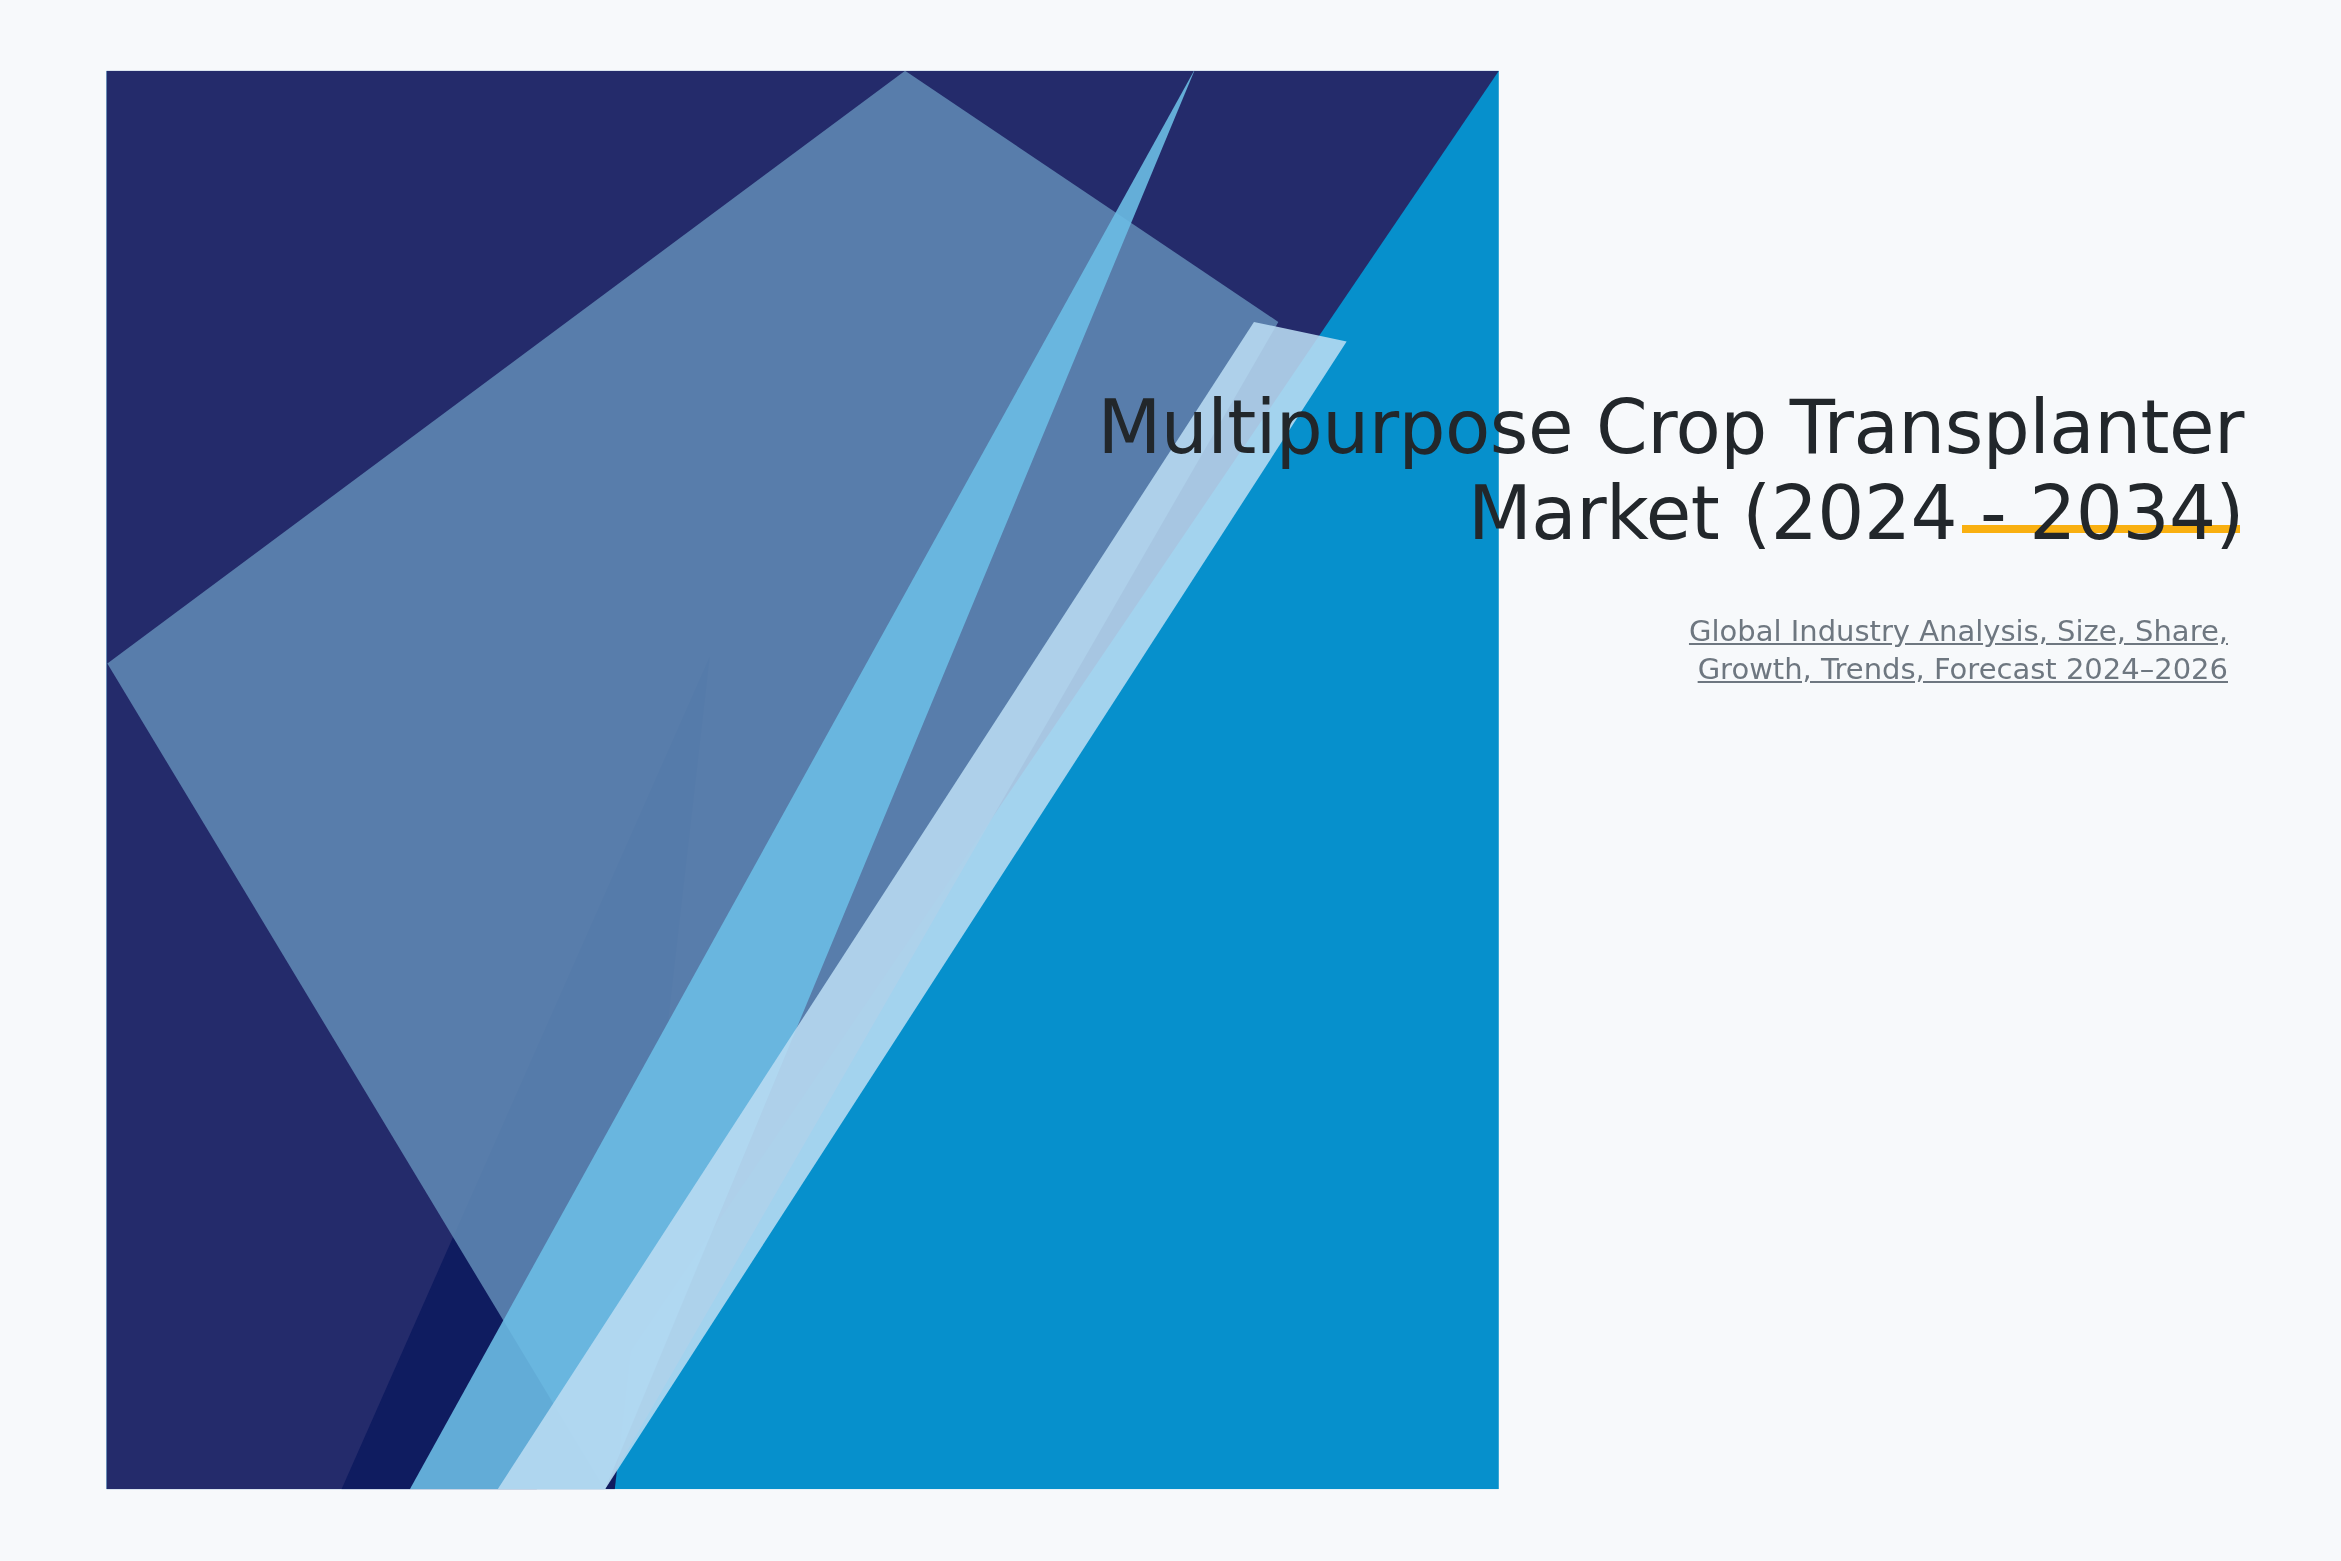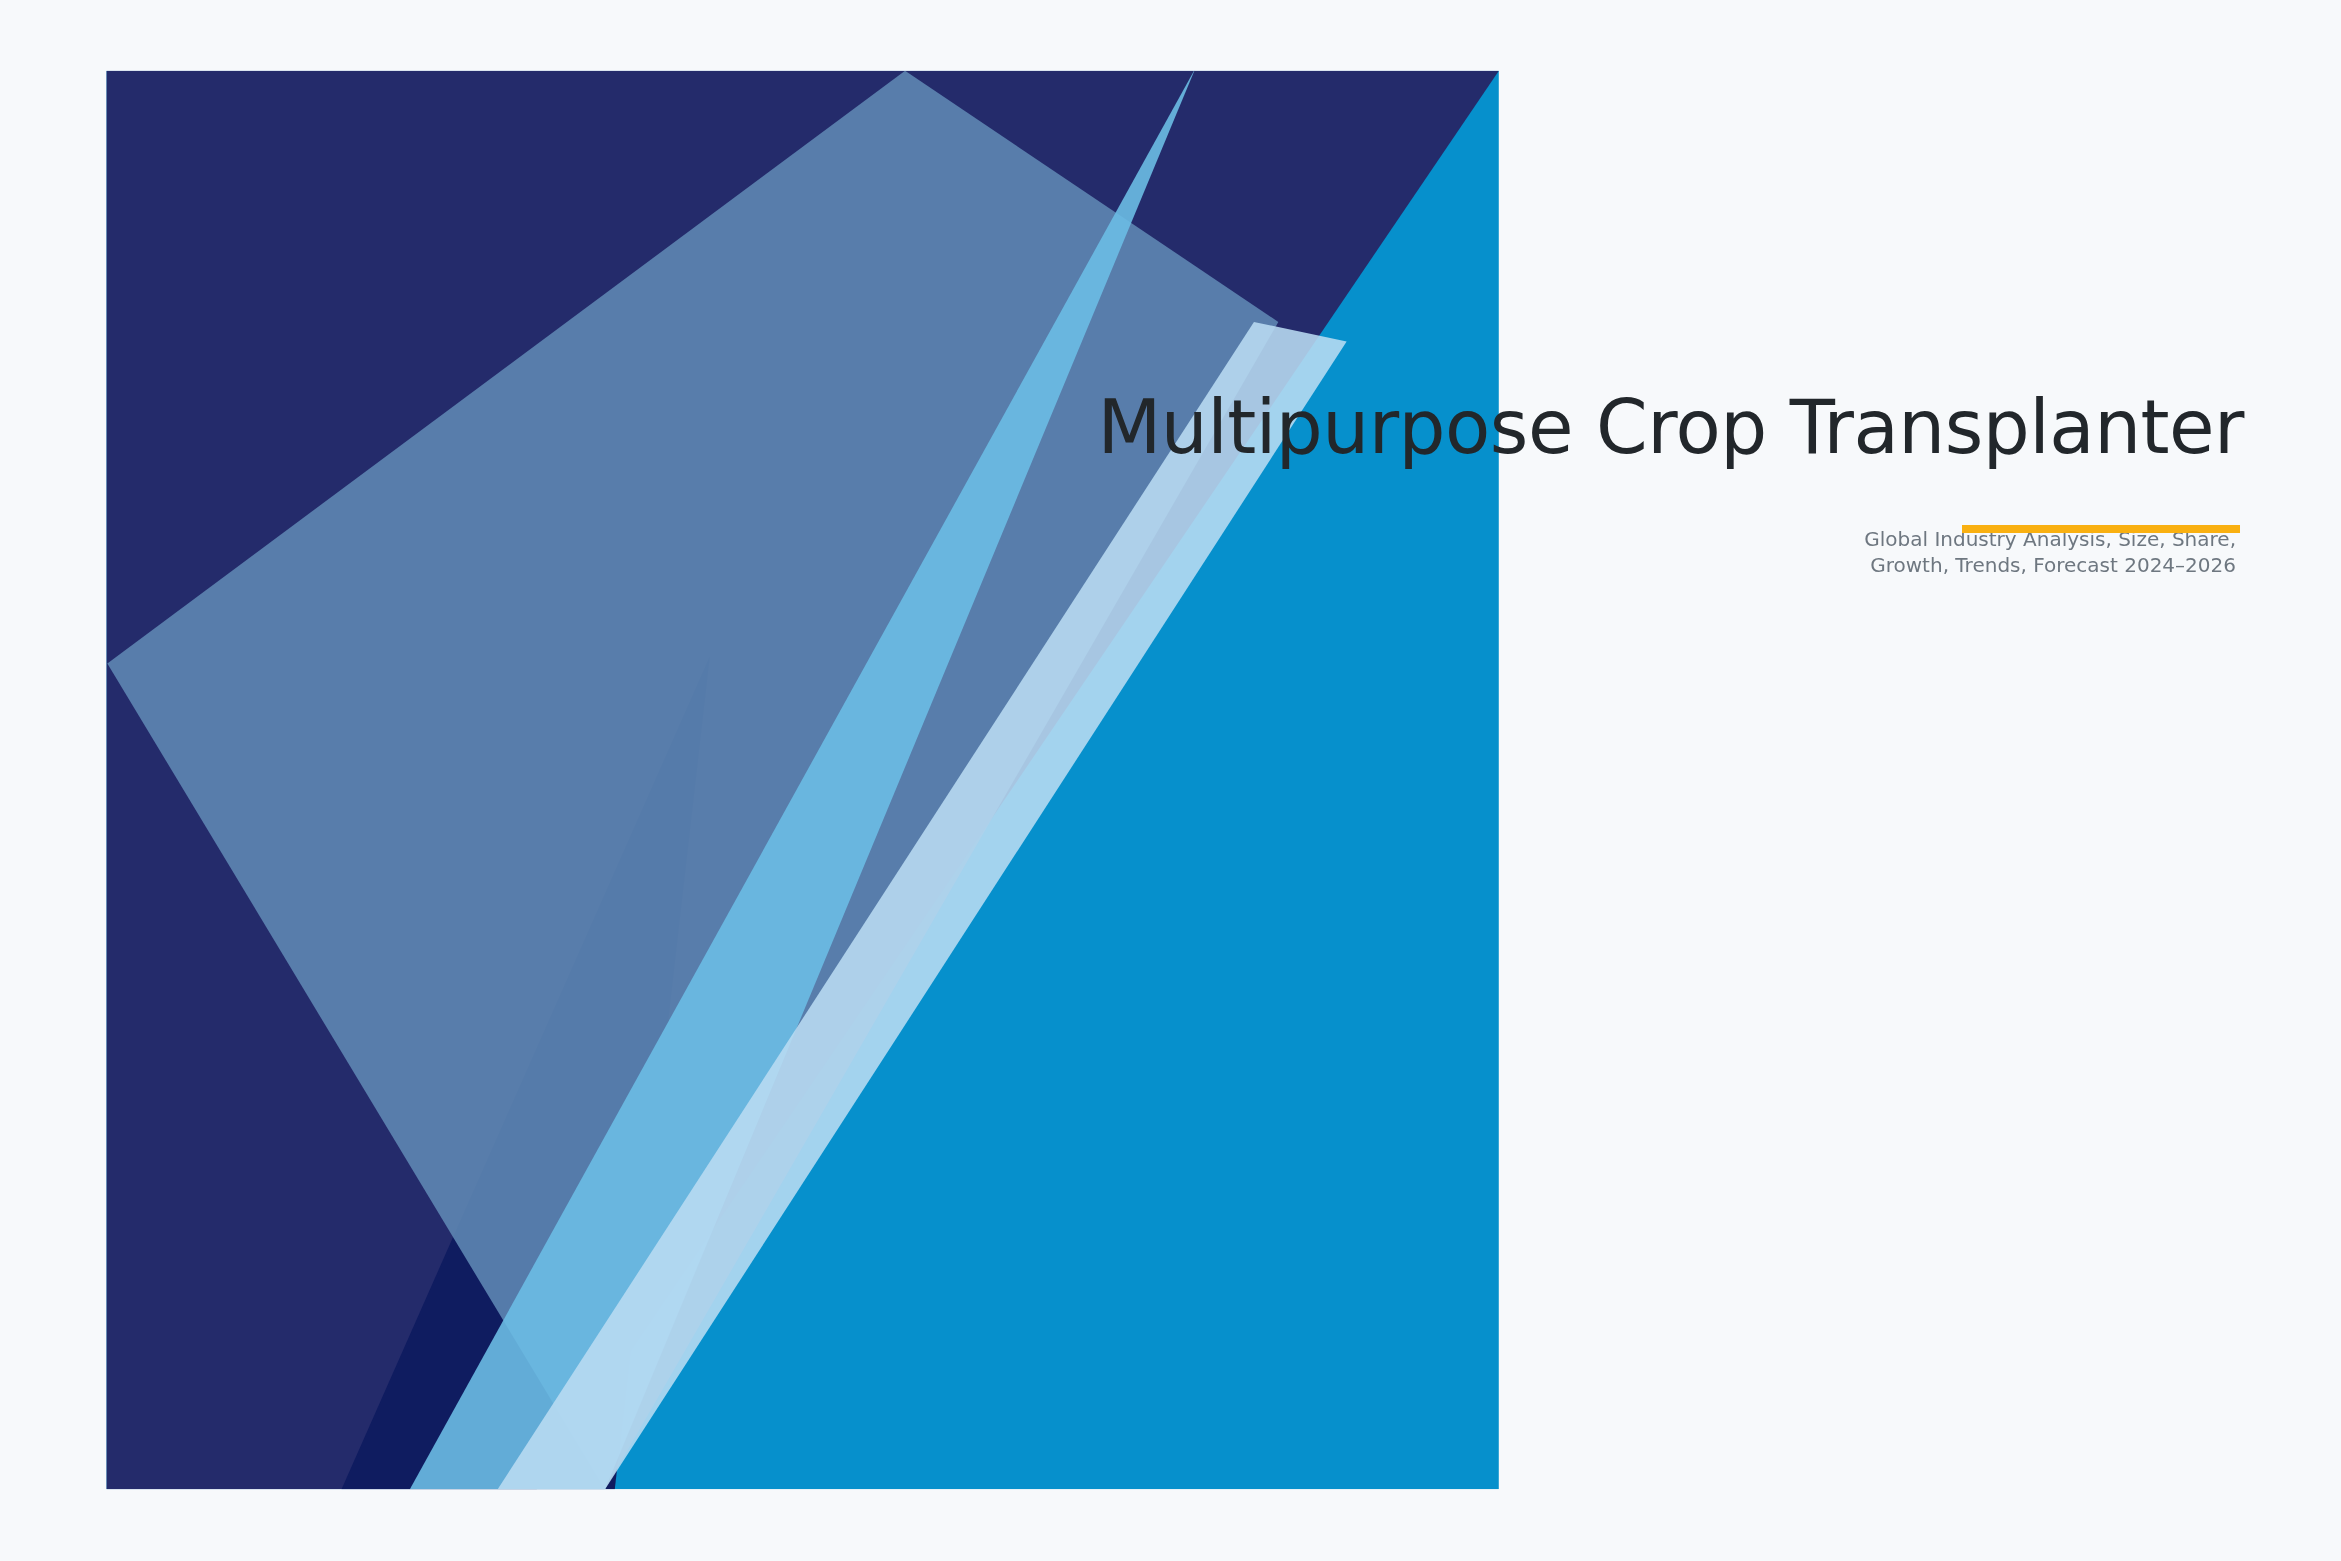--- a/index.html
+++ b/index.html
@@ -43,27 +43,28 @@
   #title-underline {
     position: absolute;
     left: 1962px;
     top: 525px;
     width: 278px;
     height: 8.3px;
     background: #f9b011;
     z-index: 2;
   }
   #subtitle {
-    margin: 8px;
+    margin: 16px;
     margin-top: 55px;
-    font-size: 20px;
+    font-size: 29px;
     line-height: 1.33;
     font-weight: 400;
     color: #6e7780;
     letter-spacing: 0px;
+    text-decoration: underline;
   }
 </style>
 </head>
 <body>
 
 <div id="page" style="background: rgb(247, 249, 251);">
 
   <svg id="cover-art" viewBox="0 0 4800 3200" preserveAspectRatio="none" aria-hidden="true">
     <defs>
       <clipPath id="artClip">
@@ -76,18 +77,18 @@
       <polygon points="1455,1345 1260,3053 700,3053" fill="#0f1c60"></polygon>
       <polygon points="1855,145 2620,660 1240,3053 220,1360" fill="#6089b4" opacity="0.88"></polygon>
       <polygon points="2450,140 1240,3053 840,3053" fill="#6bbce4" opacity="0.9"></polygon>
       <polygon points="2570,660 2760,700 1240,3053 1020,3053" fill="#b9dcf2" opacity="0.88"></polygon>
     </g>
   </svg>
 
   <div id="title-underline" style="background: rgb(249, 176, 17);"></div>
 
   <div id="text-block">
-    <h1 id="title" style="color: rgb(34, 39, 43);"><span>Multipurpose Crop Transplanter</span><br></h1>
+    <h1 id="title" style="color: rgb(34, 39, 43);"><span>Multipurpose Crop Transplanter</span><br><span>Market (2024 - 2034)</span></h1>
     <p id="subtitle" style="color: rgb(110, 119, 128);"><span>Global Industry Analysis, Size, Share,</span><br><span>Growth, Trends, Forecast 2024–2026</span></p>
   </div>
 
 </div>
 
 
 </body></html>

